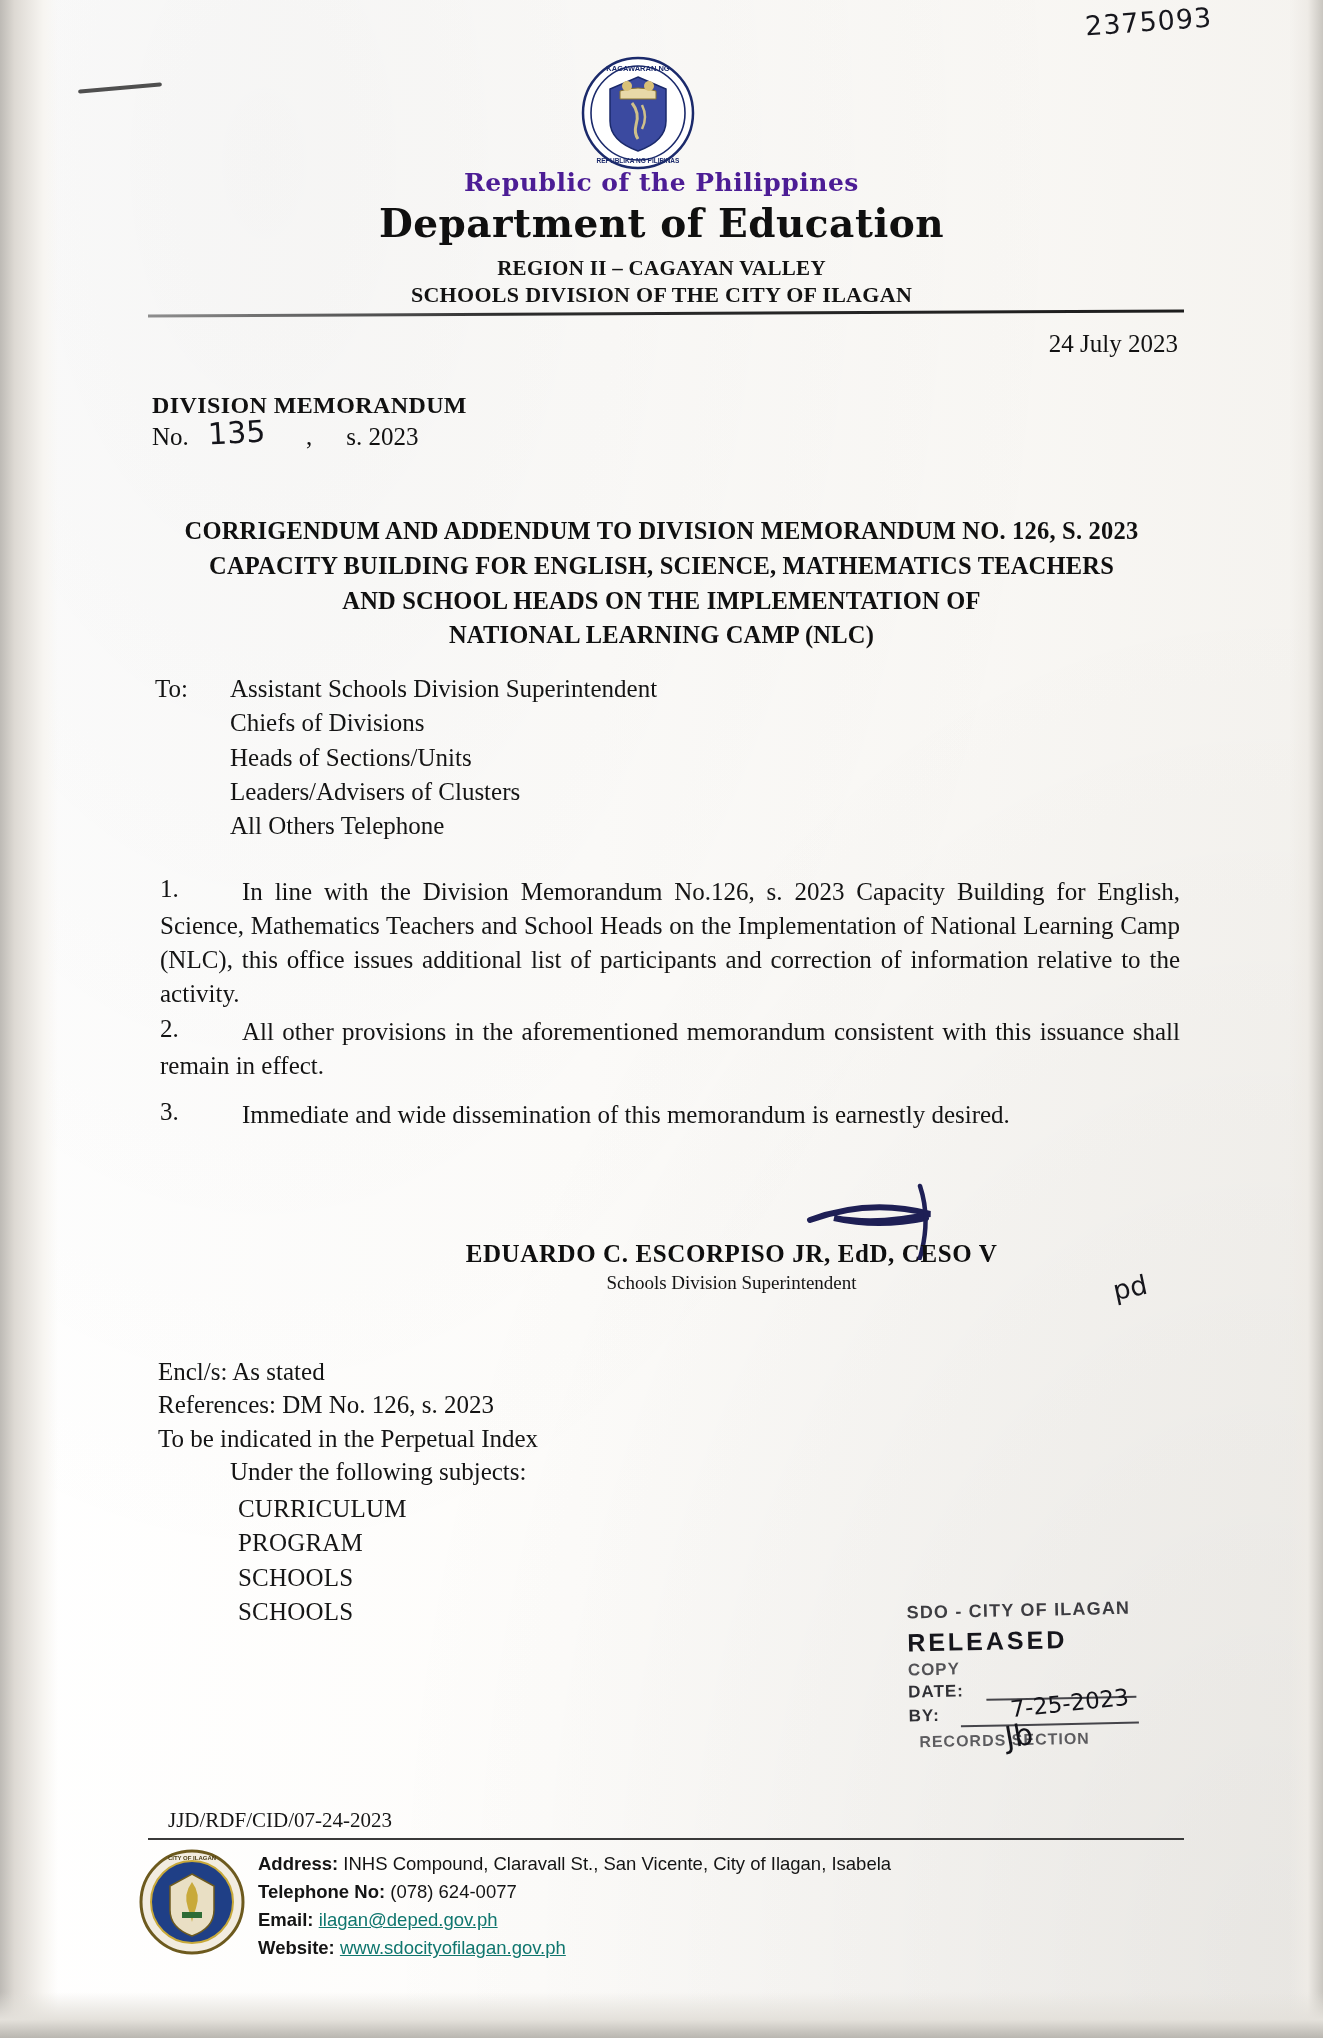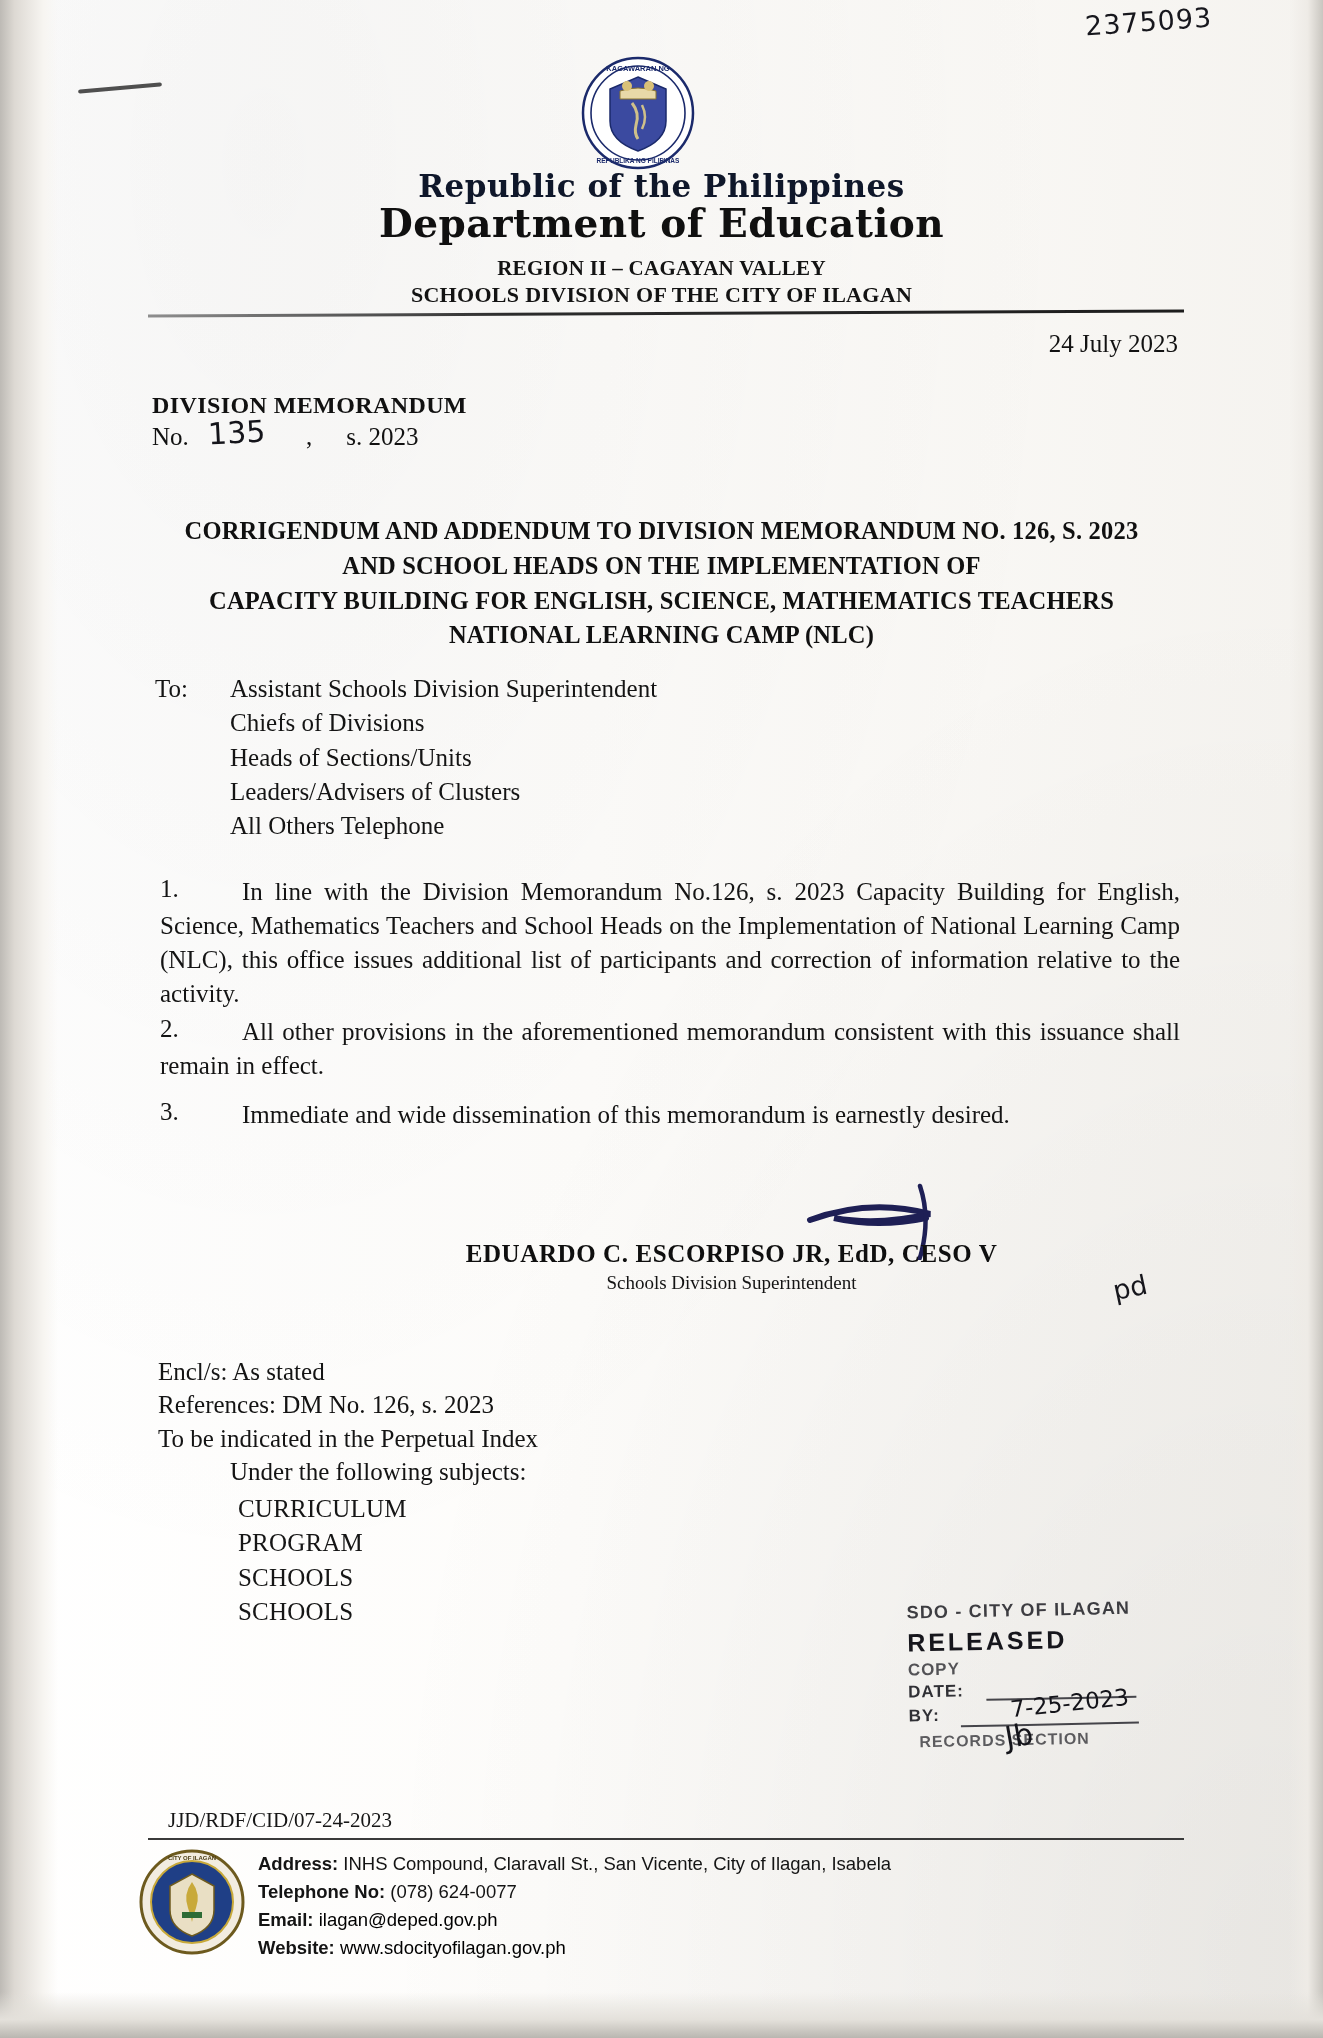--- a/index.html
+++ b/index.html
@@ -23,22 +23,22 @@
   
   .topnum{position:absolute;left:1085px;top:6px;font-size:27px;letter-spacing:1px;
     transform:rotate(-4deg);color:#17171d;font-family:"DejaVu Sans",sans-serif;}
   .dash{position:absolute;left:78px;top:86px;width:84px;height:4px;background:#2a2a2a;
     transform:rotate(-5deg);border-radius:2px;opacity:.82;}
 
   
   .seal{position:absolute;left:580px;top:55px;width:116px;height:116px;}
 
   .hdr{position:absolute;left:0;width:100%;text-align:center;}
-  .rep{top:168px;font-family:"DejaVu Serif",serif;font-weight:700;font-size:31px;
-    letter-spacing:.5px;color:#0f172a;}
+  .rep{top:168px;font-family:"DejaVu Serif",serif;font-weight:700;font-size:25px;
+    letter-spacing:.5px;color:#4c1d95;}
   .dept{top:200px;font-family:"DejaVu Serif",serif;font-weight:700;font-size:39px;
     letter-spacing:.5px;color:#101010;}
   .region{top:256px;font-family:"Liberation Serif",serif;font-weight:700;font-size:21px;
     letter-spacing:.3px;color:#131313;}
   .sdo{top:282px;font-family:"Liberation Serif",serif;font-weight:700;font-size:22px;
     letter-spacing:.3px;color:#131313;}
   .rule{position:absolute;left:148px;top:312px;width:1036px;height:3px;
     background:linear-gradient(90deg,#8e8e8e 0%,#2c2c2c 35%,#1d1d1d 100%);
     transform:rotate(-0.28deg);}
 
@@ -100,21 +100,21 @@
   .stampsig{position:absolute;left:1005px;top:1718px;font-size:30px;
     font-family:"DejaVu Sans",sans-serif;transform:rotate(-10deg);color:#14141a;}
 
   .jjd{position:absolute;left:168px;top:1808px;font-size:21px;color:#161616;}
   .frule{position:absolute;left:148px;top:1838px;width:1036px;height:2px;background:#3a3a3a;}
 
   .flogo{position:absolute;left:138px;top:1848px;width:108px;height:108px;}
   .fblk{position:absolute;left:258px;top:1850px;font-family:"Liberation Sans",sans-serif;
     font-size:18.5px;color:#141414;line-height:1.52;}
   .fblk b{font-weight:700;}
-  .fblk .lnk{color:#000000;}
+  .fblk .lnk{color:#0f766e;text-decoration:underline;}
 </style>
 </head>
 <body>
 
 <div class="page">
   <div class="scanbg"></div>
   <div class="edge-l"></div>
   <div class="edge-r"></div>
   <div class="edge-b"></div>
 
@@ -147,22 +147,22 @@
   <div class="memoblk">
     <div class="l1">DIVISION MEMORANDUM</div>
     <div class="l2">
       <span class="no">No.</span><span class="gapc"></span><span>,</span><span class="gaps"></span><span>s. 2023</span>
     </div>
   </div>
   <div class="hwnum hand">135</div>
 
   <div class="title" style="top:514px">
     <div>CORRIGENDUM AND ADDENDUM TO DIVISION MEMORANDUM NO. 126, S. 2023</div>
+    <div>CAPACITY BUILDING FOR ENGLISH, SCIENCE, MATHEMATICS TEACHERS</div>
     <div>AND SCHOOL HEADS ON THE IMPLEMENTATION OF</div>
-    <div>CAPACITY BUILDING FOR ENGLISH, SCIENCE, MATHEMATICS TEACHERS</div>
     <div>NATIONAL LEARNING CAMP (NLC)</div>
   </div>
 
   <div class="to-blk">
     <div class="row">
         <span class="lab">To:</span>
         <span>Assistant Schools Division Superintendent</span>
       </div>
     <div class="row">
         <span class="lab"></span>

